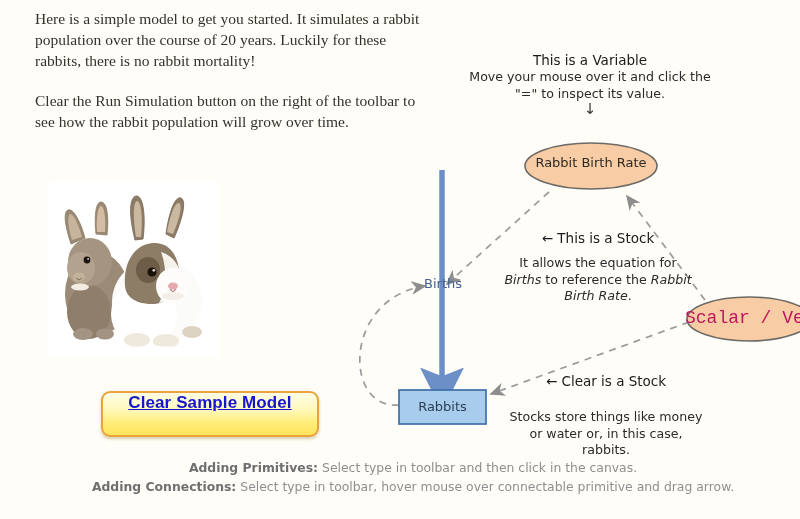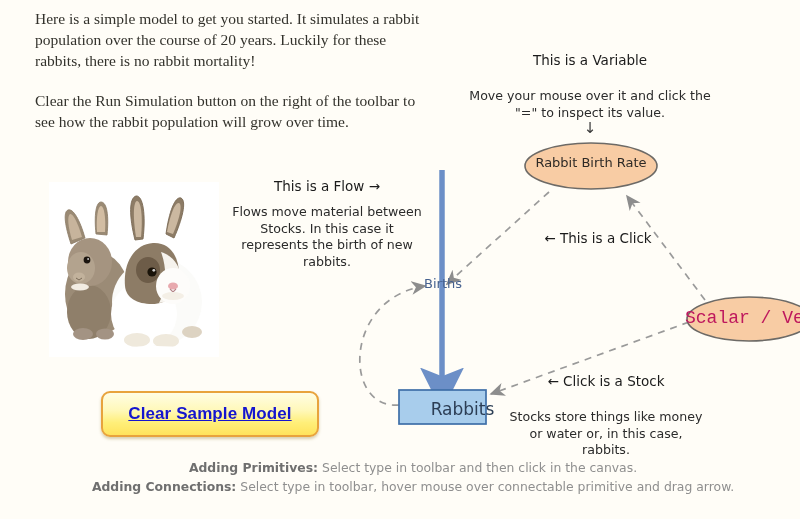--- a/index.html
+++ b/index.html
@@ -56,21 +56,21 @@
   .ann-body {
     font-family: "DejaVu Sans", sans-serif;
     font-size: 12.6px;
     line-height: 16.5px;
     color: #2b2b2b;
     text-align: center;
   }
   .ann-body .it { font-style: italic; }
 
   #var-ann { left: 452px; top: 52px; width: 250px; }
-  #var-ann .ann-body { margin-top: 20px; }
+  #var-ann .ann-body { margin-top: 1px; }
   #var-arrow {
     text-align: center;
     font-size: 15px;
     color: #3b3b3b;
     line-height: 13px;
     margin-top: 1px;
   }
 
   #flow-ann { left: 216px; top: 178px; width: 196px; }
   #flow-ann .ann-body { margin-top: 10px; }
@@ -83,21 +83,21 @@
 
   
   .prim-label {
     font-family: "DejaVu Sans", sans-serif;
     position: absolute;
     text-align: center;
     white-space: nowrap;
   }
   #lbl-rbr  { left: 508px; top: 155px; width: 140px; font-size: 13px; color: #2e2a26; }
   #lbl-sv   { left: 672px; top: 308px; width: 124px; font-size: 18px; color: #be185d; font-family: Liberation Mono, monospace; }
-  #lbl-rab  { left: 386px; top: 399px; width: 87px;  font-size: 17px; color: #2c3e55; padding-left: 20px; }
+  #lbl-rab  { left: 386px; top: 399px; width: 87px;  font-size: 13px; color: #2c3e55; }
   #lbl-births { left: 388px; top: 276px; width: 84px; font-size: 13px; color: #46618f; }
 
   
   #rabbits-photo {
     left: 36px;
     top: 182px;
     width: 170px;
     height: 175px;
   }
 
@@ -105,21 +105,21 @@
   #clear-btn {
     left: 88px;
     top: 391px;
     width: 218px;
     height: 46px;
     border: 2px solid #e8a33d;
     border-radius: 9px;
     background: linear-gradient(to bottom, #fffde4 0%, #fff8b8 42%, #ffef7a 70%, #ffe35c 100%);
     box-shadow: 0 2px 3px rgba(140,120,40,0.35);
     display: flex;
-    align-items: center;
+    align-items: flex-start;
     justify-content: center;
     cursor: pointer;
     box-sizing: border-box;
   }
   #clear-btn-label {
     font-family: "Liberation Sans", "DejaVu Sans", sans-serif;
     font-size: 17px;
     font-weight: bold;
     color: #1515cf;
     text-decoration: underline;
@@ -222,31 +222,28 @@
   <div id="lbl-sv" class="prim-label">Scalar / Vector</div>
   <div id="lbl-rab" class="prim-label">Rabbits</div>
   <div id="lbl-births" class="prim-label">Births</div>
 
   <div id="var-ann" class="abs">
     <div class="ann-title">This is a Variable</div>
     <div class="ann-body">Move your mouse over it and click the "=" to inspect its value.</div>
     <div id="var-arrow">↓</div>
   </div>
 
-  <div id="flow-ann" class="abs">
-    <div class="ann-title">This is a Flow →</div>
-    <div class="ann-body">Flows move material between Stocks. In this case it represents the birth of new rabbits.</div>
-  </div>
 
   <div id="link-ann" class="abs">
-    <div class="ann-title">← This is a Click</div>
+    <div class="ann-title">← This is a Stock</div>
+    <div class="ann-body"><span>It allows the equation for </span><span class="it">Births</span><span> to reference the </span><span class="it">Rabbit Birth Rate</span><span>.</span></div>
   </div>
 
   <div id="stock-ann" class="abs">
-    <div class="ann-title">← Click is a Stock</div>
+    <div class="ann-title">← Clear is a Stock</div>
     <div class="ann-body">Stocks store things like money or water or, in this case, rabbits.</div>
   </div>
 
   <div id="clear-btn" class="abs">
     <span id="clear-btn-label">Clear Sample Model</span>
   </div>
 
   <div id="footer" class="abs">
     <div><b>Adding Primitives:</b><span> Select type in toolbar and then click in the canvas.</span></div>
     <div><b>Adding Connections:</b><span> Select type in toolbar, hover mouse over connectable primitive and drag arrow.</span></div>

